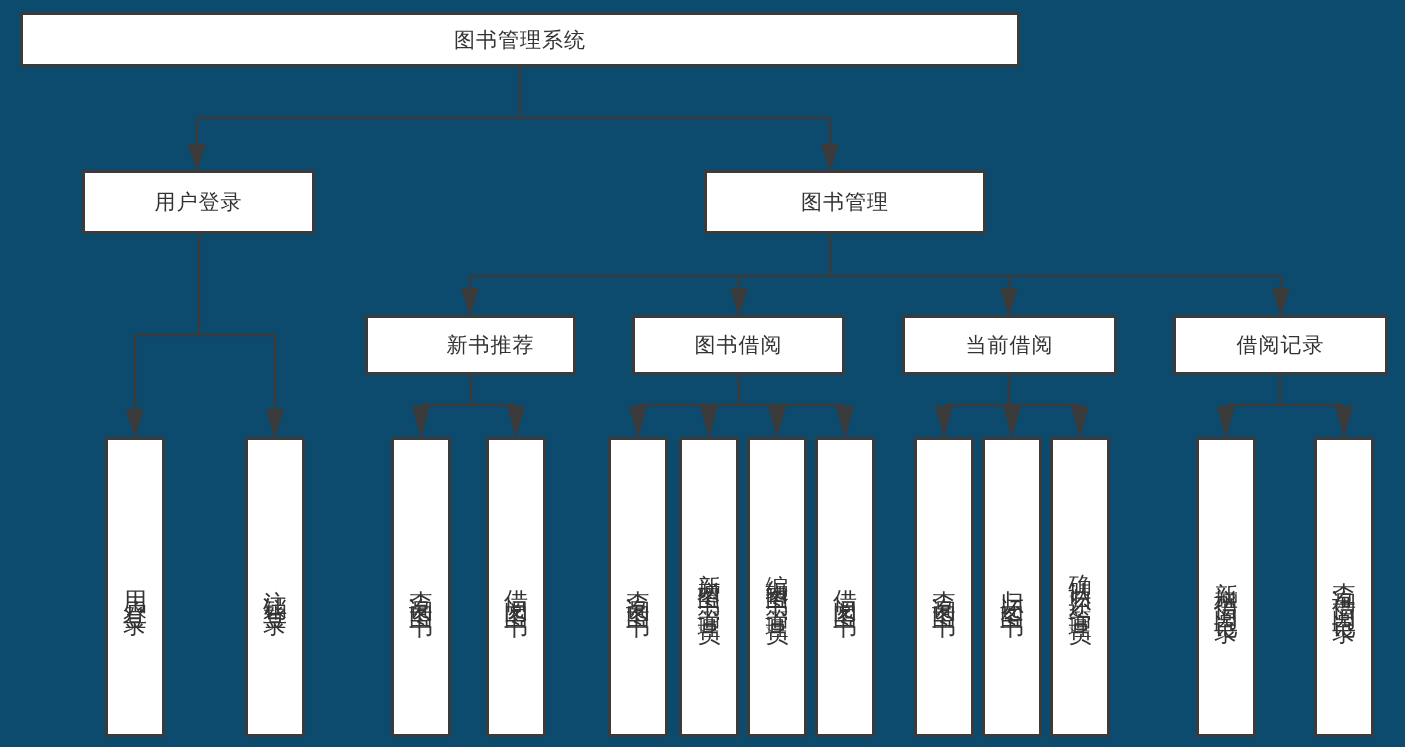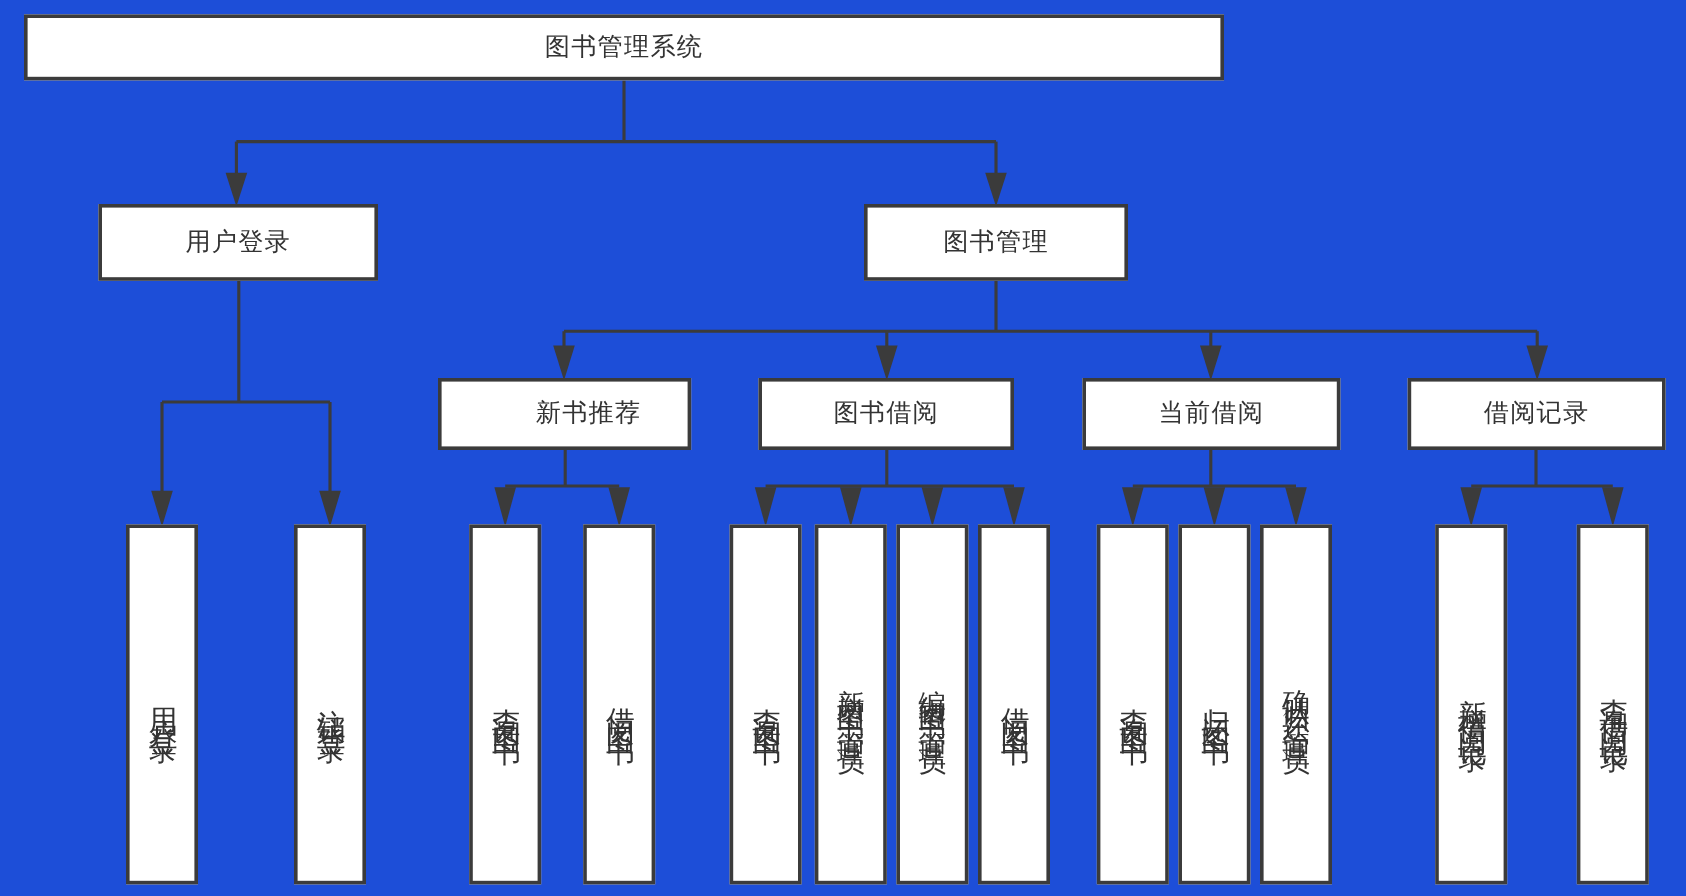--- a/index.html
+++ b/index.html
@@ -1,19 +1,19 @@
 <!DOCTYPE html>
 <html><head>
 <meta charset="utf-8">
 <style>
   html,body{margin:0;padding:0;background:#ffffff;}
   #stage{
     position:relative;
     width:1405px;height:747px;
-    background:#1d4ed8;
+    background:#0c4a6e;
     font-family:"Liberation Sans","DejaVu Sans",sans-serif;
     overflow:hidden;
   }
   #connectors{position:absolute;left:0;top:0;z-index:1;}
   .box{
     position:absolute;
     box-sizing:border-box;
     border:3px solid #3b3b3b;
     background:#ffffff;
     display:flex;
@@ -112,21 +112,21 @@
     </g>
   </svg>
 
   <div class="box root-box">
     <span class="hlabel">图书管理系统</span>
   </div>
 
   <div class="box l2-box" style="left:82px;width:233px;">
     <span class="hlabel">用户登录</span>
   </div>
-  <div class="box l2-box" style="left:720px;width:220px;">
+  <div class="box l2-box" style="left:704px;width:282px;">
     <span class="hlabel">图书管理</span>
   </div>
 
   <div class="box l3-box" style="left:365px;width:211px;padding-left:40px;">
     <span class="hlabel">新书推荐</span>
   </div>
   <div class="box l3-box" style="left:632px;width:213px;">
     <span class="hlabel">图书借阅</span>
   </div>
   <div class="box l3-box" style="left:902px;width:215px;">

